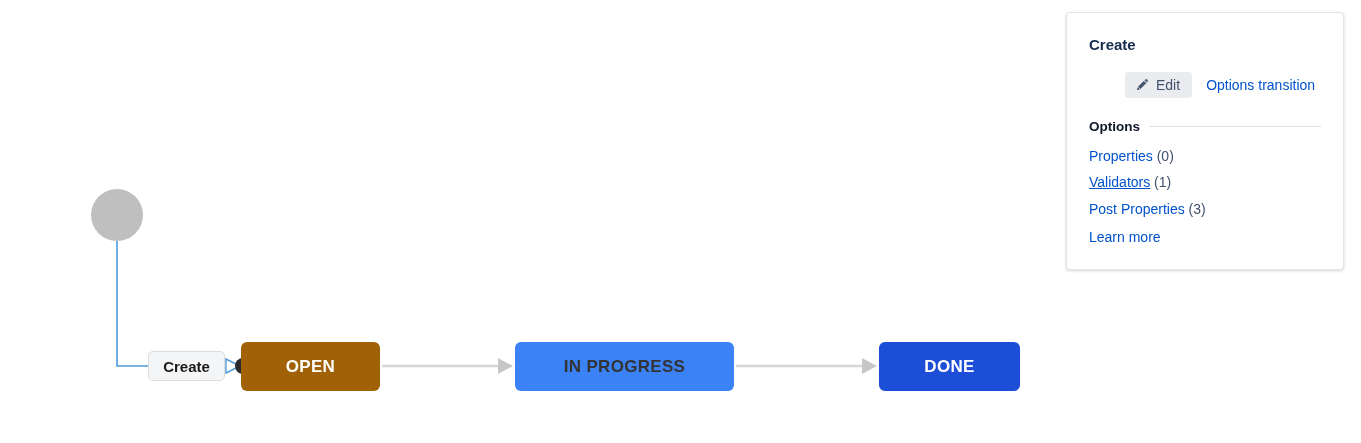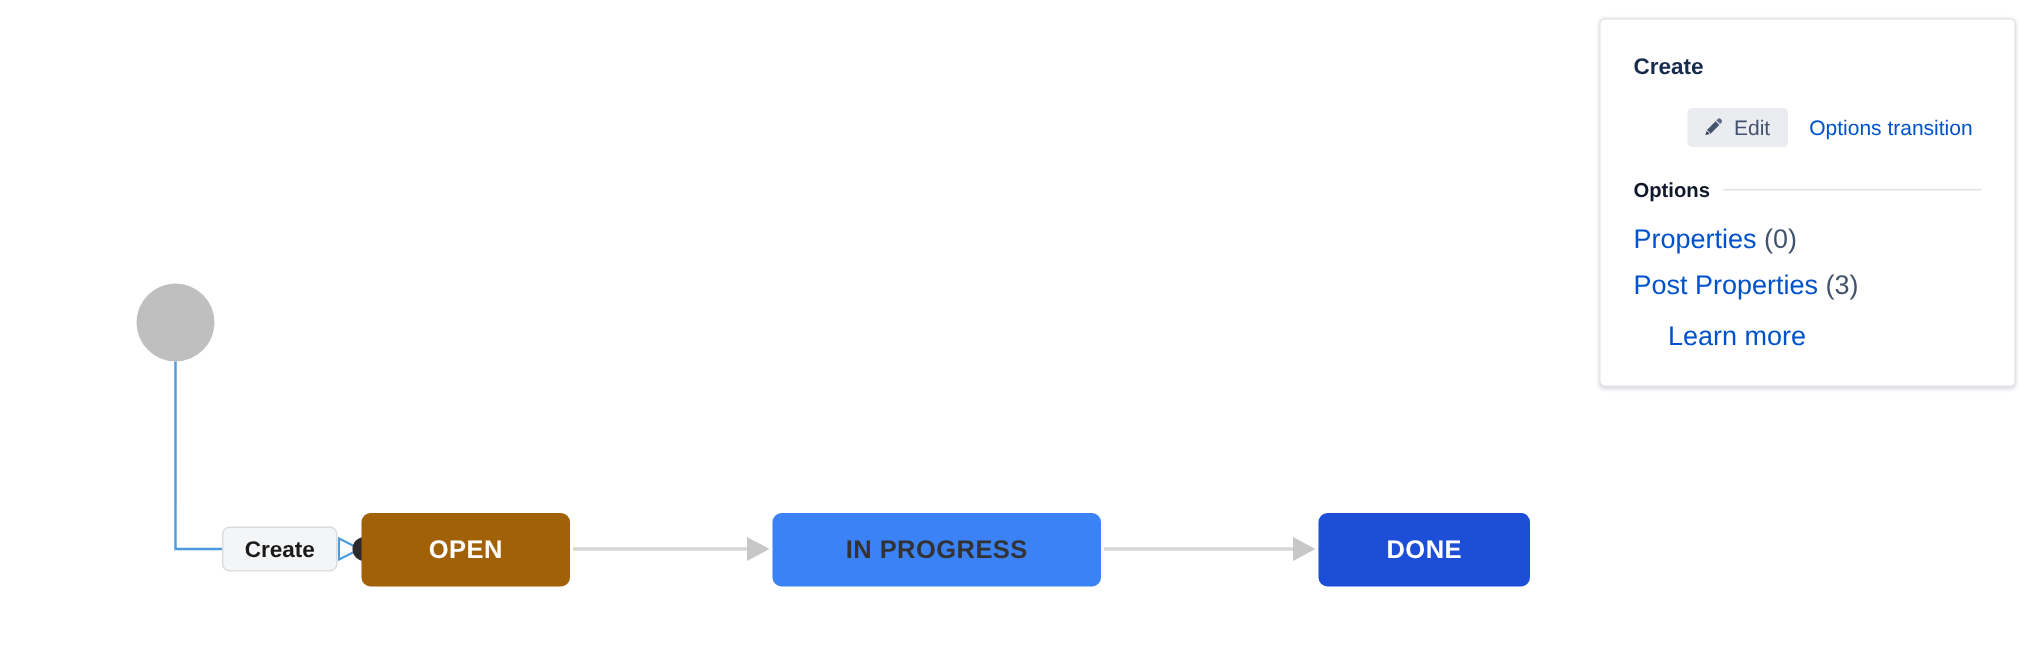--- a/index.html
+++ b/index.html
@@ -144,38 +144,38 @@
     white-space: nowrap;
     line-height: 1;
   }
   #options-rule {
     flex: 1 1 auto;
     height: 1px;
     background: #dfe1e6;
   }
 
   .option-row {
-    font-size: 18px;
+    font-size: 14px;
     color: #505f79;
     margin-bottom: 9px;
     line-height: 1.25;
   }
   .option-row:last-child { margin-bottom: 0; }
   .option-link {
     color: #0052cc;
     text-decoration: none;
     cursor: pointer;
   }
   .option-link.is-hovered {
     text-decoration: underline;
   }
   .option-count {
     color: #42526e;
   }
-  #learn-more-row { margin-top: 11px; margin-left: 23px; }
+  #learn-more-row { margin-top: 11px; }
 </style>
 </head>
 <body>
 
 <div id="workflow-canvas">
 
   <svg id="workflow-svg" viewBox="0 0 1361 443" xmlns="http://www.w3.org/2000/svg">
 
     <circle cx="117" cy="215" r="26" fill="#bfbfbf"></circle>
 
@@ -231,20 +231,24 @@
   <div id="options-header-row">
     <span id="options-header">Options</span>
     <span id="options-rule"></span>
   </div>
 
   <div class="option-row">
     <a class="option-link" href="#">Properties</a>
     <span class="option-count">(0)</span>
   </div>
 
+  <div class="option-row">
+    <a class="option-link is-hovered" href="#">Validators</a>
+    <span class="option-count">(1)</span>
+  </div>
 
   <div class="option-row">
     <a class="option-link" href="#">Post Properties</a>
     <span class="option-count">(3)</span>
   </div>
 
   <div class="option-row" id="learn-more-row">
     <a class="option-link" href="#">Learn more</a>
   </div>
 

